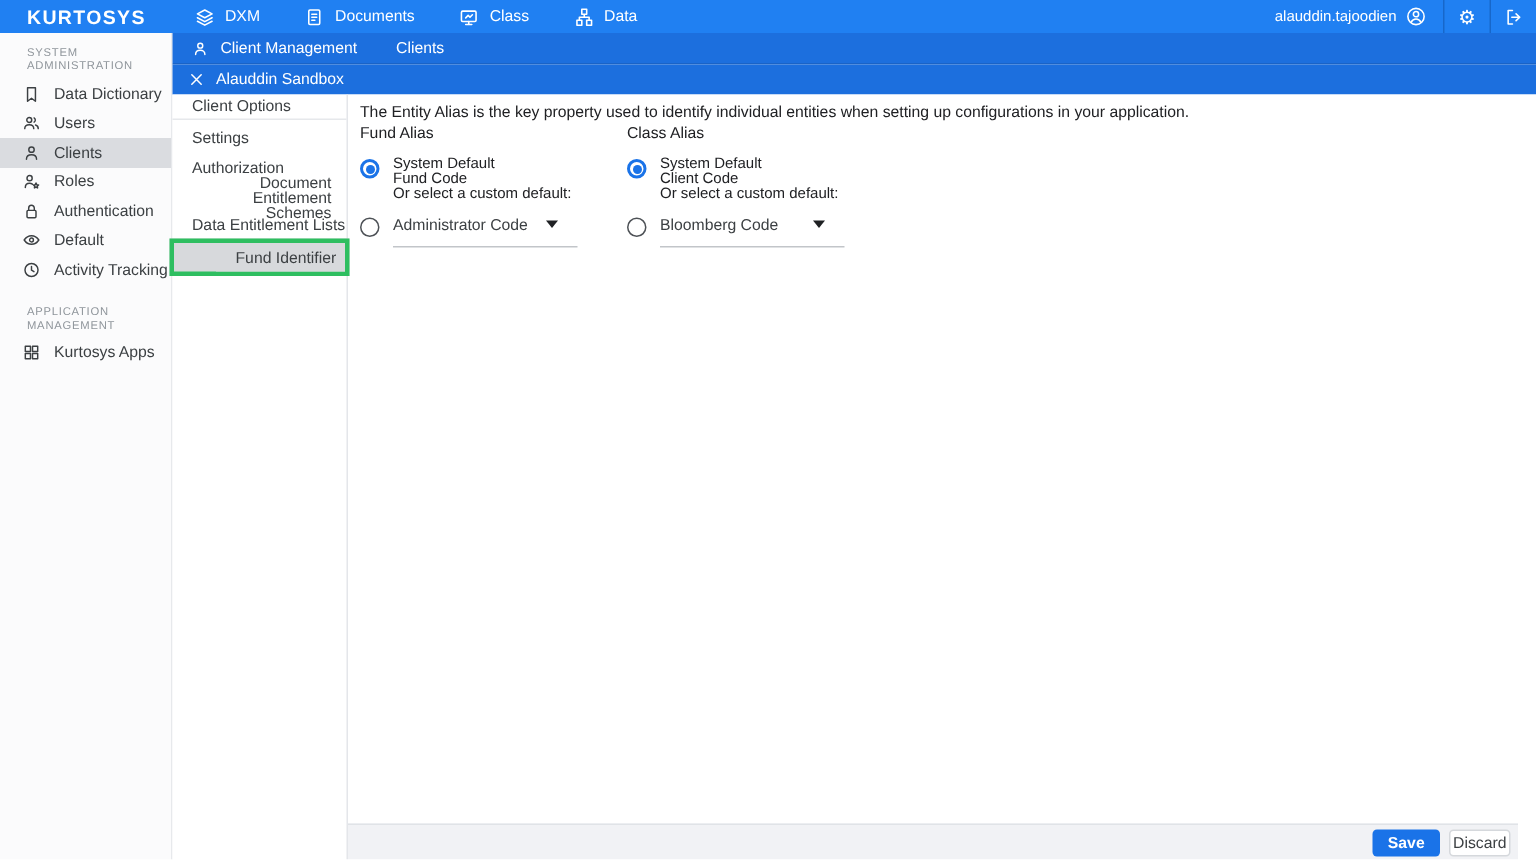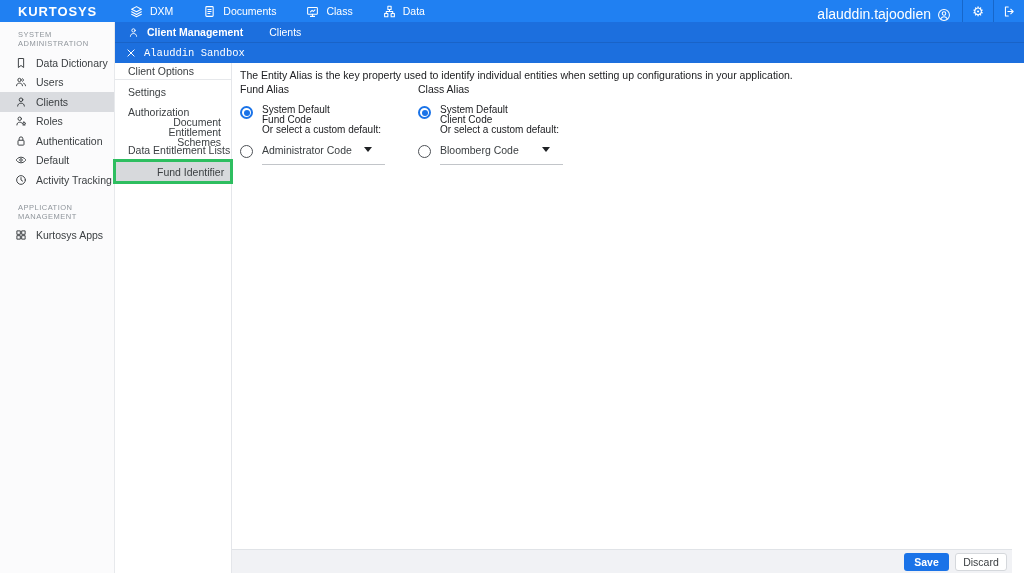--- a/index.html
+++ b/index.html
@@ -10,42 +10,42 @@
   }
   .app{width:1024px;height:573px;display:flex;flex-direction:column;}
   
   .topbar{height:22px;flex:none;background:#2080F2;display:flex;align-items:center;color:#fff;}
   .logo{margin-left:18px;font-size:13px;font-weight:bold;letter-spacing:.9px;width:92px;cursor:pointer;}
   .topnav{display:flex;gap:30px;margin-left:20px;font-size:10.5px;}
   .nav-item{display:flex;align-items:center;gap:7px;cursor:pointer;white-space:nowrap;}
   .nicon{display:inline-flex;align-items:center;justify-content:center;}
   .nicon svg{display:block;}
   .top-right{margin-left:auto;display:flex;align-items:stretch;height:100%;}
-  .user{display:flex;align-items:flex-end;gap:6px;font-size:14px;padding:0 11px;cursor:pointer;}
+  .user{display:flex;align-items:center;gap:6px;font-size:10px;padding:0 11px;cursor:pointer;}
   .tdiv{width:1px;background:rgba(8,56,130,.35);}
   .iconbtn{width:30px;border:none;background:transparent;color:#fff;display:flex;align-items:center;justify-content:center;cursor:pointer;padding:0;}
   .gear-glyph{font-size:13px;line-height:1;}
   
   .shell{flex:1;display:flex;min-height:0;}
   
   .sidebar{width:115px;flex:none;background:#FBFBFC;border-right:1px solid #E7E9EC;font-size:10.5px;box-sizing:border-box;}
   .side-header{padding:8px 0 5px 18px;font-size:7.5px;letter-spacing:.5px;color:#8F959B;font-weight:500;}
   .side-header.second{padding-top:13px;}
   .side-item{height:19.5px;display:flex;align-items:center;padding-left:15px;gap:9px;cursor:pointer;white-space:nowrap;}
   .side-item.selected{background:#DADCE0;}
   .side-item svg{flex:none;}
   
   .rightcol{flex:1;display:flex;flex-direction:column;min-width:0;}
   .subbar{height:20px;flex:none;background:#1C6FDE;color:#fff;display:flex;align-items:center;font-size:10.5px;}
   .subbar.bc{border-bottom:1px solid rgba(0,0,0,.10);padding-left:13px;}
-  .bc-section{display:flex;align-items:center;gap:8px;font-weight:700;cursor:pointer;justify-content:center;}
+  .bc-section{display:flex;align-items:center;gap:8px;font-weight:400;cursor:pointer;justify-content:center;}
   .bc-tab{margin-left:26px;cursor:pointer;}
   .subbar.ctx{padding-left:11px;gap:8px;}
   .ctx-close{display:flex;align-items:center;cursor:pointer;}
-  .ctx-title{font-weight:500;font-family:Liberation Mono, monospace;}
+  .ctx-title{font-weight:500;}
   
   .workspace{flex:1;display:flex;min-height:0;}
   .client-menu{width:117px;flex:none;background:#fff;border-right:1px solid #E4E6EA;font-size:10.5px;box-sizing:border-box;position:relative;text-align:right;}
   .cm-header{height:16px;display:flex;align-items:center;padding-left:13px;border-bottom:1px solid #E6E8EB;cursor:default;}
   .cm-item{display:flex;align-items:center;padding-left:13px;cursor:pointer;box-sizing:border-box;}
   .cm-settings{height:21px;margin-top:1px;}
   .cm-auth{height:19.5px;}
   .cm-docs{height:20px;line-height:10px;padding-right:10px;}
   .cm-docs span{display:block;width:98px;}
   .cm-lists{height:17.5px;}
@@ -63,21 +63,21 @@
   .radio.checked{border:2px solid #1A73E8;position:relative;}
   .radio.checked::after{content:"";position:absolute;inset:1.5px;border-radius:50%;background:#1A73E8;}
   .opt-lines{font-size:10px;line-height:10px;color:#202124;}
   .opt.custom{margin-top:9px;}
   .select{width:123px;border-bottom:1px solid #C2C5C9;display:flex;align-items:flex-start;justify-content:space-between;padding-bottom:8px;font-size:10.5px;color:#3c4043;cursor:pointer;}
   .select .caret{width:0;height:0;border-left:4px solid transparent;border-right:4px solid transparent;border-top:5px solid #1f2124;margin:3px 13px 0 0;}
   
   .footer{position:absolute;left:0;right:12px;bottom:0;height:23px;background:#F1F2F5;border-top:1px solid #E0E3E7;display:flex;align-items:center;justify-content:flex-end;gap:6px;padding-right:5px;}
   .btn{height:18px;font-size:10.5px;border-radius:3px;font-family:"Liberation Sans",sans-serif;cursor:pointer;display:flex;align-items:center;justify-content:center;padding:0;}
   .btn.primary{width:45px;background:#1A73E8;border:none;color:#fff;font-weight:bold;}
-  .btn.secondary{width:52px;background:#fff;border:1px solid #D5D8DC;color:#3c4043;}
+  .btn.secondary{width:41px;background:#fff;border:1px solid #D5D8DC;color:#3c4043;}
 </style>
 </head>
 <body>
 
 <div class="app">
 
   <header class="topbar">
     <div class="logo">KURTOSYS</div>
     <nav class="topnav">
       <div class="nav-item">

